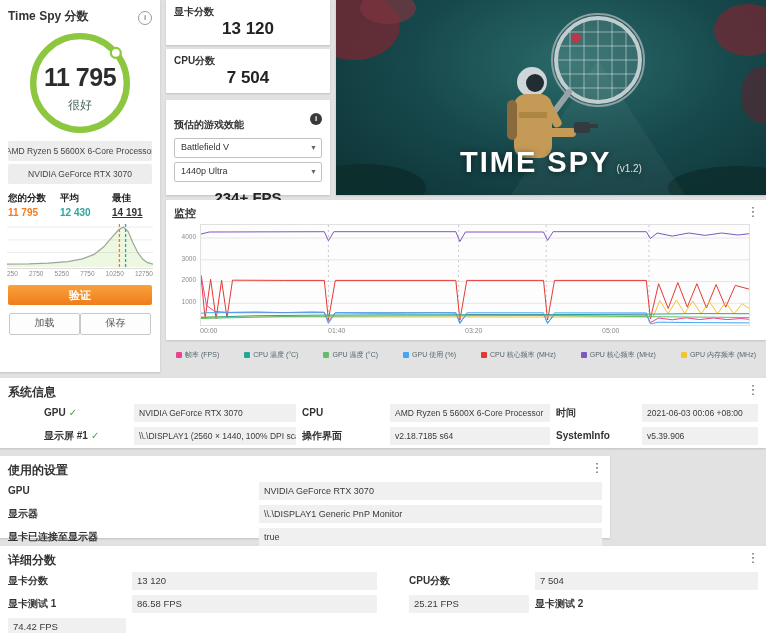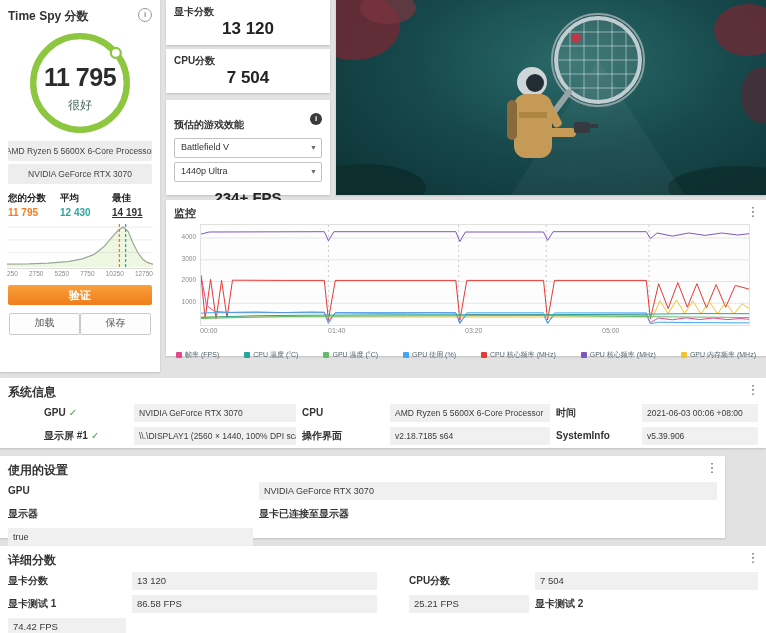--- a/index.html
+++ b/index.html
@@ -2,21 +2,21 @@
 <html><head>
 <meta charset="utf-8">
 <style>
   html,body{margin:0;padding:0;}
   body{font-family:"Liberation Sans","DejaVu Sans",sans-serif;color:#333;background:#e6e6e6;}
   .page{position:relative;width:766px;height:633px;background:#e2e2e2;overflow:hidden;}
   .panel{position:absolute;background:#fff;box-shadow:0 1px 2px rgba(0,0,0,.15);}
 
   
   .score-panel{left:0;top:0;width:160px;height:372px;}
-  .sp-header{display:flex;justify-content:space-between;align-items:flex-start;padding:8px 8px 2px 8px;}
+  .sp-header{display:flex;justify-content:space-between;align-items:flex-end;padding:8px 8px 2px 8px;}
   .sp-title{font-size:12px;font-weight:bold;}
   .info-icon{width:12px;height:12px;border:1px solid #9a9a9a;border-radius:50%;color:#8a8a8a;
     font-size:8px;line-height:12px;text-align:center;font-weight:bold;cursor:pointer;flex:0 0 auto;}
   .gauge{position:relative;width:108px;height:108px;margin:2px auto 4px auto;}
   .gauge svg{width:108px;height:108px;display:block;}
   .gauge-score{position:absolute;left:0;right:0;top:34px;text-align:center;font-size:25px;font-weight:bold;color:#2c2c2c;letter-spacing:-.5px;}
   .gauge-rating{position:absolute;left:0;right:0;top:68px;text-align:center;font-size:12px;color:#4d6b60;}
   .hw-bar{width:144px;margin:3px auto 0 auto;background:#ededed;border-radius:2px;height:20px;
     font-size:8.5px;color:#444;display:flex;align-items:center;justify-content:center;white-space:nowrap;overflow:hidden;}
   .cmp{display:flex;justify-content:space-between;padding:8px 8px 2px 8px;}
@@ -55,21 +55,21 @@
   
   .hero{left:336px;top:0;width:430px;height:195px;overflow:hidden;
     background:radial-gradient(ellipse at 55% 32%, #2a6a68 0%, #17494c 48%, #0d3134 100%);}
   .hero svg{position:absolute;left:0;top:0;width:430px;height:195px;}
   .hero-title-wrap{position:absolute;left:0;right:0;top:146px;text-align:center;color:#fff;
     text-shadow:0 1px 6px rgba(0,0,0,.55);}
   .hero-title{font-size:29px;font-weight:bold;letter-spacing:2px;}
   .hero-ver{font-size:10px;font-weight:normal;color:#d8e2e2;margin-left:5px;}
 
   
-  .monitor{left:166px;top:200px;width:600px;height:156px;}
+  .monitor{left:166px;top:200px;width:600px;height:140px;}
   .mon-title{position:absolute;left:8px;top:6px;font-size:11px;font-weight:bold;}
   .kebab{position:absolute;right:6px;top:4px;width:14px;text-align:center;font-size:13px;color:#666;cursor:pointer;}
   .mon-plot{position:absolute;left:34px;top:24px;width:548px;height:100px;border:1px solid #e0e0e0;background:#fdfdfd;}
   .mon-plot svg{width:548px;height:100px;display:block;}
   .mon-ylab{position:absolute;left:4px;width:26px;text-align:right;font-size:6.5px;color:#8a8a8a;}
   .mon-xlabs{position:absolute;left:34px;top:127px;width:548px;height:10px;}
   .mon-xlab{position:absolute;top:0;font-size:7px;color:#8a8a8a;}
   .legend{position:absolute;left:10px;right:10px;top:150px;display:flex;justify-content:space-between;}
   .leg{display:flex;align-items:center;font-size:7px;color:#53656f;white-space:nowrap;cursor:pointer;}
   .chip{display:inline-block;width:6px;height:6px;border-radius:1px;margin-right:3px;background:#999;}
@@ -77,21 +77,21 @@
   
   .section-title{position:absolute;left:8px;top:6px;font-size:12px;font-weight:bold;}
   .sysinfo{left:0;top:378px;width:766px;height:70px;}
   .si-grid{position:absolute;left:8px;right:8px;top:26px;display:grid;
     grid-template-columns:84px 162px 82px 160px 80px 1fr;column-gap:6px;row-gap:5px;margin-left:36px;}
   .f-label{font-size:10px;font-weight:bold;line-height:18px;white-space:nowrap;overflow:hidden;}
   .f-value{background:#f0f0f0;font-size:8.5px;line-height:18px;height:18px;padding:0 5px;
     white-space:nowrap;overflow:hidden;color:#3a3a3a;}
   .check{color:#43a047;font-size:10px;margin-left:3px;font-weight:bold;}
 
-  .settings{left:0;top:456px;width:725px;height:82px;}
+  .settings{left:0;top:456px;width:610px;height:82px;}
   .set-grid{position:absolute;left:8px;right:8px;top:26px;display:grid;
     grid-template-columns:245px 1fr;column-gap:6px;row-gap:5px;}
   .set-grid .f-value{font-size:9px;}
 
   .detail{left:0;top:546px;width:766px;height:95px;}
   .det-grid{position:absolute;left:8px;right:8px;top:26px;display:grid;
     grid-template-columns:118px 245px 20px 120px 1fr;column-gap:6px;row-gap:5px;}
   .det-grid .f-value{font-size:9.5px;}
   .det-spacer{}
 </style>
@@ -216,20 +216,23 @@
       <circle cx="196" cy="82" r="15" fill="#cfd6da"></circle>
       <circle cx="199" cy="83" r="9" fill="#222d33"></circle>
       <rect x="178" y="94" width="38" height="64" rx="12" fill="#c59a57"></rect>
       <rect x="171" y="100" width="10" height="40" rx="5" fill="#8a6a3c"></rect>
       <rect x="206" y="104" width="9" height="28" rx="4" fill="#c59a57" transform="rotate(-28 206 104)"></rect>
       <rect x="210" y="128" width="30" height="9" rx="4" fill="#c59a57"></rect>
       <rect x="238" y="122" width="16" height="11" rx="2" fill="#343b40"></rect>
       <rect x="252" y="124" width="10" height="4" fill="#343b40"></rect>
       <rect x="183" y="112" width="28" height="6" fill="#a8813f" opacity="0.8"></rect>
     </svg>
+    <div class="hero-title-wrap">
+      <span class="hero-title">TIME SPY</span><span class="hero-ver">(v1.2)</span>
+    </div>
   </section>
 
   <section class="panel monitor">
     <div class="mon-title">监控</div>
     <div class="kebab">⋮</div>
     <div class="mon-ylab" style="top:33px;">4000</div>
     <div class="mon-ylab" style="top:55px;">3000</div>
     <div class="mon-ylab" style="top:76px;">2000</div>
     <div class="mon-ylab" style="top:98px;">1000</div>
     <div class="mon-plot">
@@ -308,20 +311,21 @@
     </div>
   </section>
 
   <section class="panel settings">
     <div class="section-title">使用的设置</div>
     <div class="kebab">⋮</div>
     <div class="set-grid">
       <div class="f-label">GPU</div>
       <div class="f-value">NVIDIA GeForce RTX 3070</div>
       <div class="f-label">显示器</div>
+      <div class="f-value">\\.\DISPLAY1 Generic PnP Monitor</div>
       <div class="f-label">显卡已连接至显示器</div>
       <div class="f-value">true</div>
     </div>
   </section>
 
   <section class="panel detail">
     <div class="section-title">详细分数</div>
     <div class="kebab">⋮</div>
     <div class="det-grid">
       <div class="f-label">显卡分数</div>

